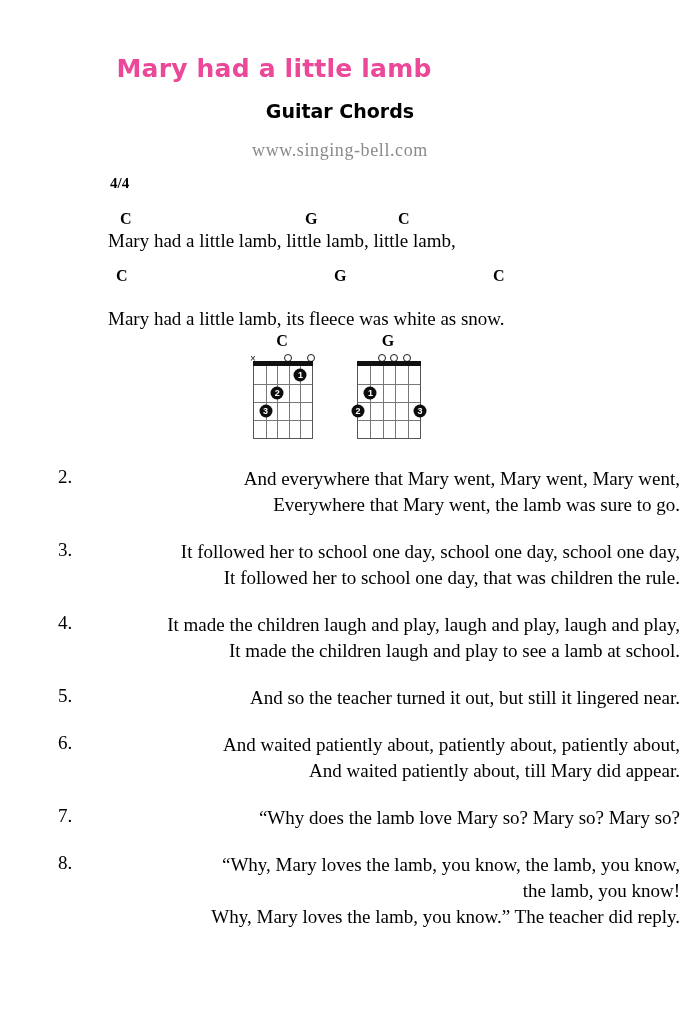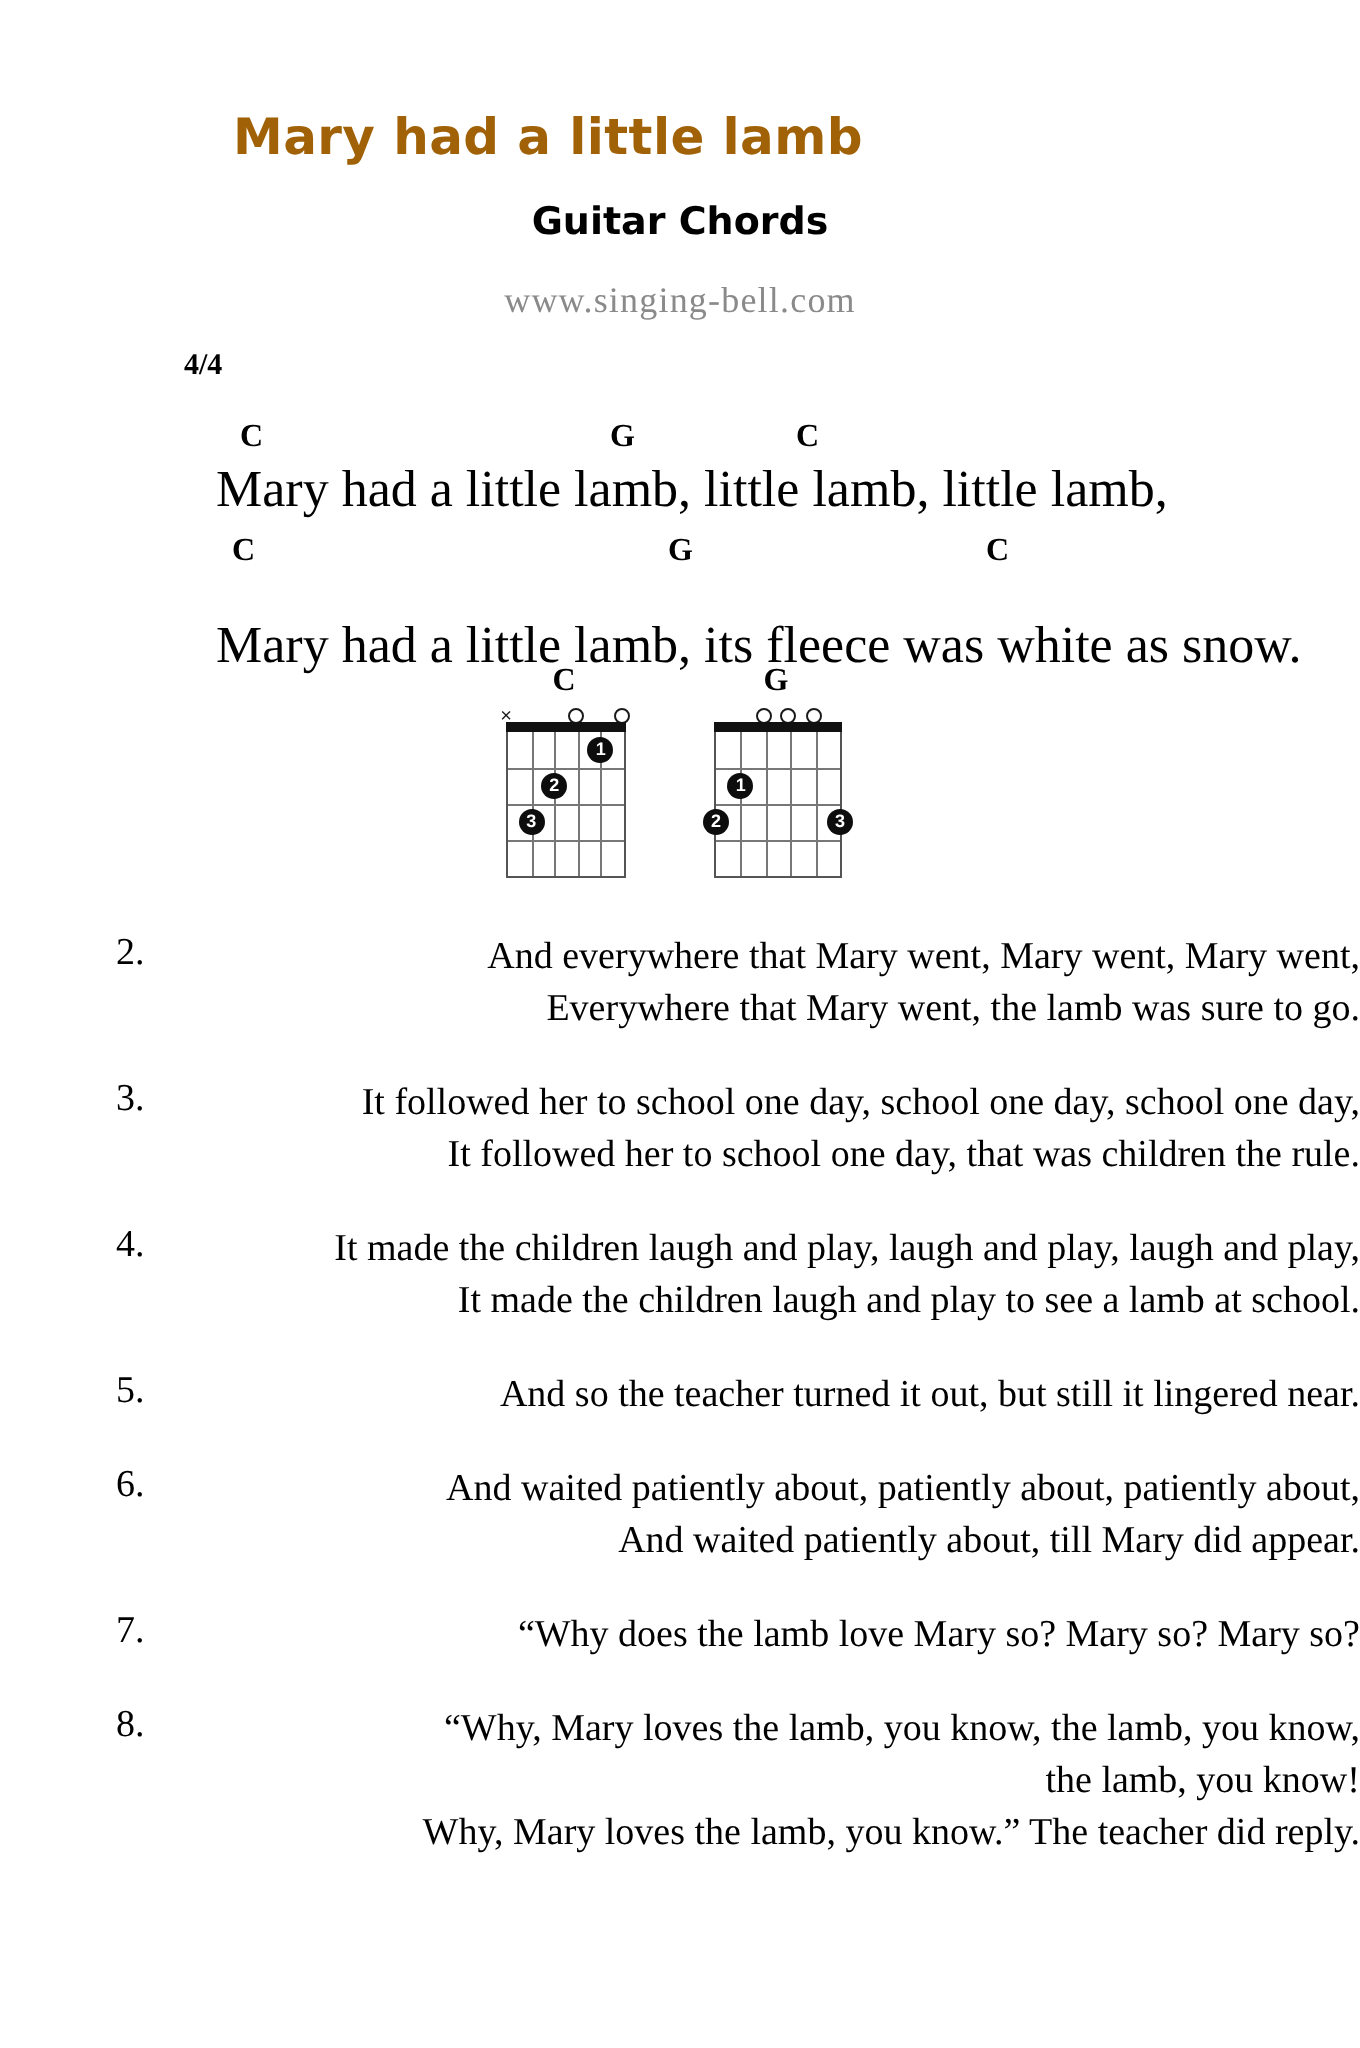--- a/index.html
+++ b/index.html
@@ -27,21 +27,21 @@
   .title {
     position: absolute;
     top: 54px;
     left: 0;
     width: 548px;
     text-align: center;
     font-family: "DejaVu Sans", sans-serif;
     font-weight: bold;
     font-size: 25px;
     letter-spacing: 0.2px;
-    color: #a16207;
+    color: #ec4899;
   }
   .subtitle {
     position: absolute;
     top: 100px;
     left: 0;
     width: 680px;
     text-align: center;
     font-family: "DejaVu Sans", sans-serif;
     font-weight: bold;
     font-size: 19px;
@@ -56,21 +56,21 @@
     font-family: "Liberation Serif", serif;
     font-size: 18px;
     color: #8a8a8a;
     letter-spacing: 0.6px;
   }
 
   
   .time-sig {
     position: absolute;
     top: 175px;
-    left: 92px;
+    left: 110px;
     font-family: "Liberation Serif", serif;
     font-weight: bold;
     font-size: 15px;
     color: #000000;
     text-align: center;
   }
 
   
   .chordline {
     position: absolute;
@@ -84,21 +84,21 @@
   }
   .chordline span {
     position: absolute;
     top: 0;
   }
   .lyricline {
     position: absolute;
     left: 108px;
     width: 570px;
     font-family: "Liberation Serif", serif;
-    font-size: 26px;
+    font-size: 19px;
     color: #000000;
     white-space: nowrap;
   }
 
   #chords-row-1 { top: 210px; }
   #lyrics-row-1 { top: 230px; }
   #chords-row-2 { top: 267px; }
   #lyrics-row-2 { top: 287px; margin-top: 21px; }
 
   

